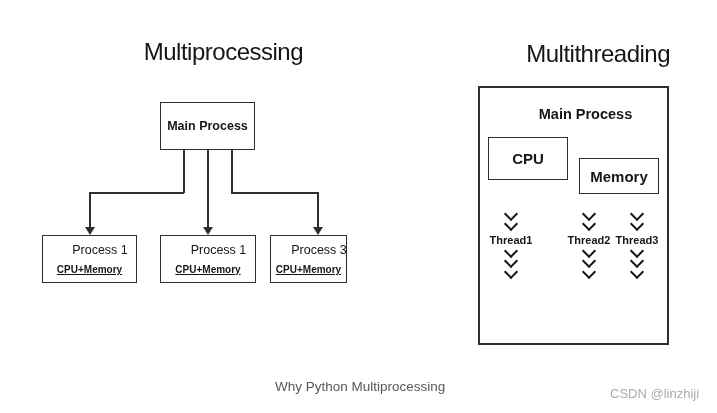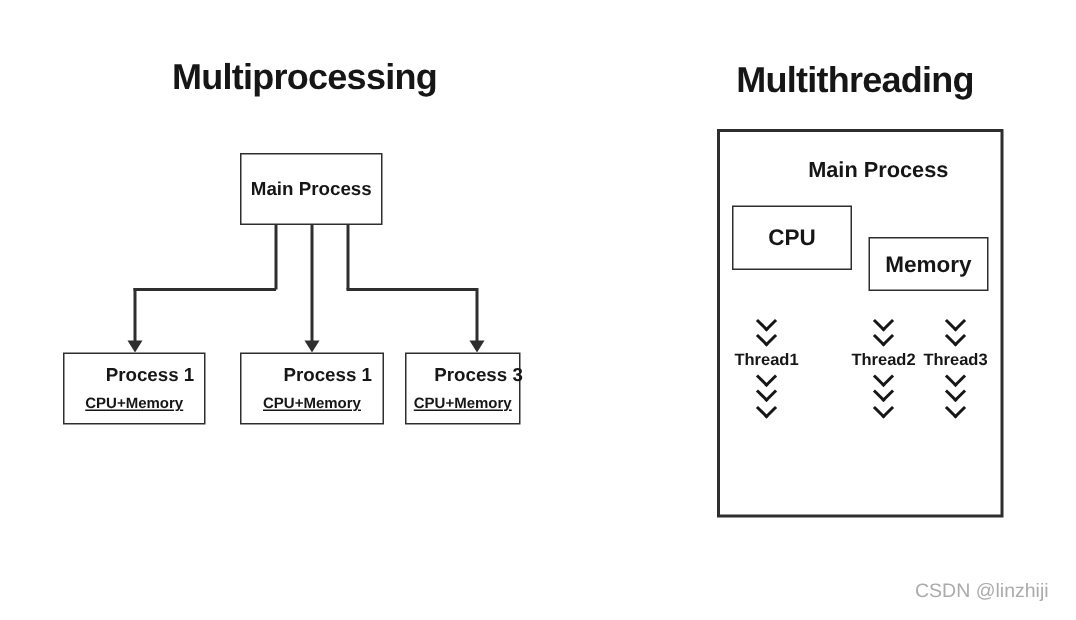--- a/index.html
+++ b/index.html
@@ -9,25 +9,25 @@
     position: relative;
     width: 717px;
     height: 413px;
     background: var(--background, #fff);
     overflow: hidden;
     color: var(--ink, #161616);
   }
 
   .title {
     position: absolute;
-    font-weight: bold;
+    font-weight: normal;
     font-size: 24px;
     letter-spacing: -0.5px;
     color: var(--ink, #161616);
-    text-align: center;
+    text-align: right;
     white-space: nowrap;
   }
 
   .box {
     position: absolute;
     box-sizing: border-box;
     border: 1.5px solid var(--line, #2e2e2e);
     background: var(--background, #fff);
     display: flex;
     align-items: center;
@@ -36,21 +36,21 @@
 
   .box-label { font-weight: bold; white-space: nowrap; }
 
   .main-box-left .box-label { font-size: 12.5px; }
 
   .process-box {
     flex-direction: column;
     justify-content: center;
     gap: 7px;
   }
-  .process-name { font-weight: bold; font-size: 12.5px; white-space: nowrap; margin-left: 21px; }
+  .process-name { font-weight: normal; font-size: 12.5px; white-space: nowrap; margin-left: 21px; }
   .process-detail { font-weight: bold; font-size: 10px; white-space: nowrap; text-decoration: underline; }
 
   .line { position: absolute; background: var(--line, #2e2e2e); }
 
   .arrow-down {
     position: absolute;
     width: 0; height: 0;
     border-left: 5px solid transparent;
     border-right: 5px solid transparent;
     border-top: 8px solid var(--line, #2e2e2e);
@@ -188,15 +188,16 @@
       <i class="chev"></i>
     </span>
     <span class="thread-label">Thread3</span>
     <span class="chev-group">
       <i class="chev"></i>
       <i class="chev"></i>
       <i class="chev"></i>
     </span>
   </div>
 
+  <div class="caption" style="left:275px; top:379px;">Why Python Multiprocessing</div>
   <div class="watermark" style="left:610px; top:386px;">CSDN @linzhiji</div>
 
 </div>
 
 </body></html>

